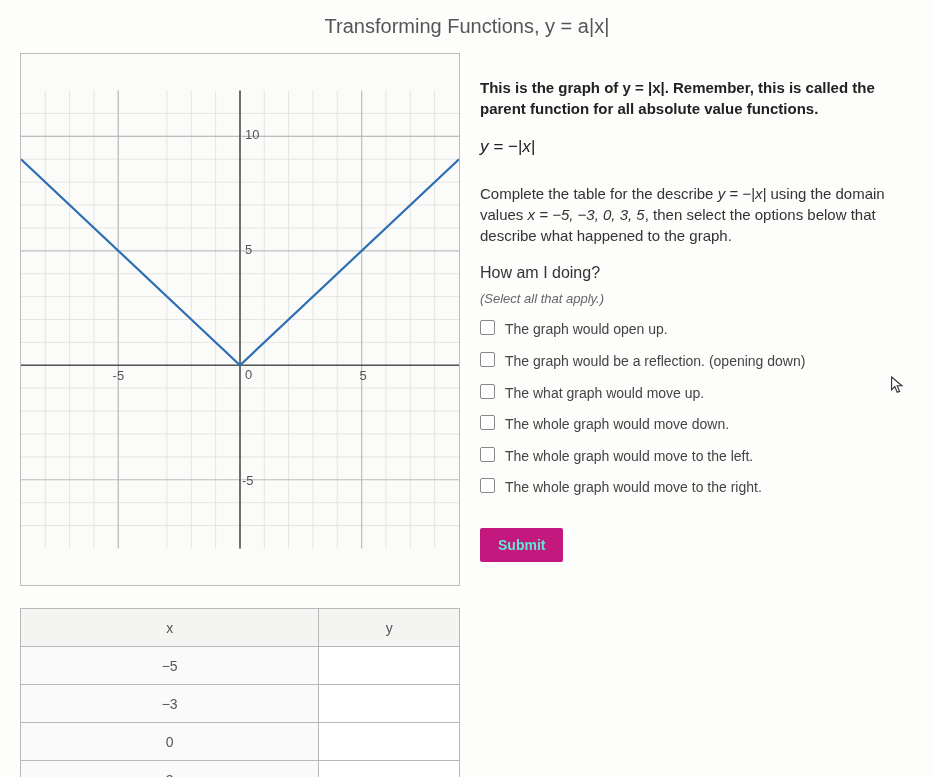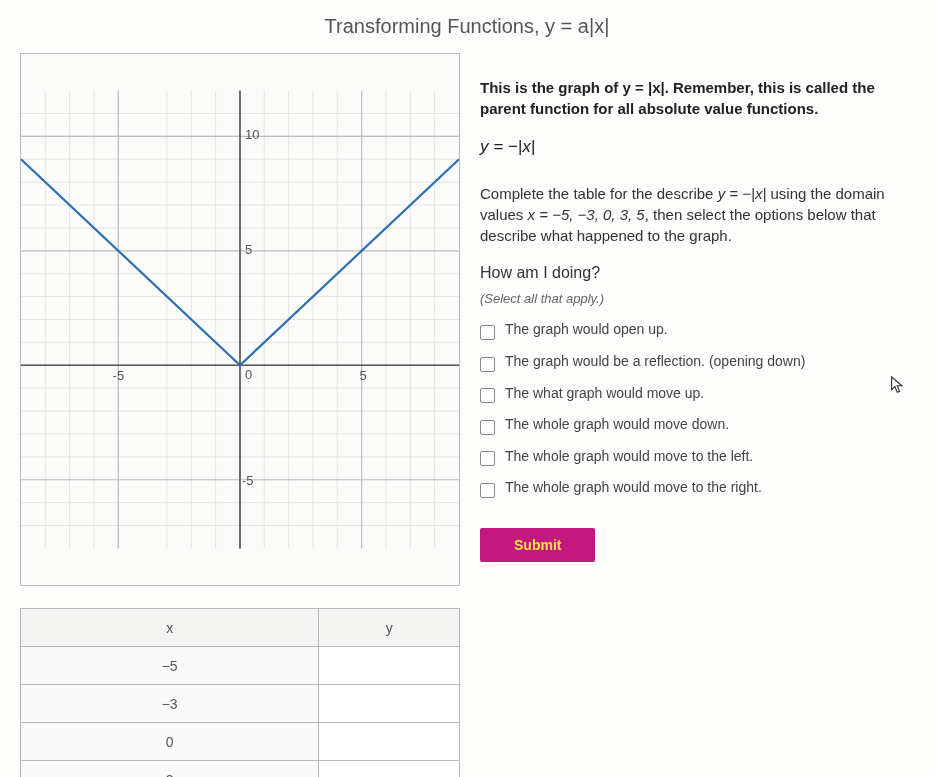--- a/index.html
+++ b/index.html
@@ -21,35 +21,35 @@
     display: flex;
     gap: 20px;
   }
   .left { width: 440px; flex-shrink: 0; }
   .right { flex: 1; font-size: 15px; line-height: 1.4; color: #333; }
   .right p { margin-bottom: 16px; margin-top: 24px; }
   .right .bold { font-weight: 700; color: #222; }
   .right .equation { font-style: italic; font-size: 17px; margin: 12px 0 18px 0; color:#222; }
   .right .how { font-weight: 400; font-size: 16px; margin-top: 8px; margin-bottom: 6px; }
   .right .apply { font-style: italic; color: #666; font-size: 13px; margin-bottom: 10px; }
-  .option { display: flex; align-items: flex-end; gap: 10px; margin: 12px 0; font-size: 14px; color:#444; }
+  .option { display: flex; align-items: flex-start; gap: 10px; margin: 12px 0; font-size: 14px; color:#444; }
   .option input[type="checkbox"] {
     width: 15px; height: 15px;
     appearance: none;
     border: 1.5px solid #888;
     border-radius: 2px;
     background: #fff;
     cursor: pointer;
   }
   .submit {
     margin-top: 18px;
     background: #c3197e;
-    color: #fde047;
+    color: #5eead4;
     border: none;
-    padding: 9px 34px;
+    padding: 9px 18px;
     font-size: 14px;
     font-weight: 600;
     border-radius: 2px;
     cursor: pointer;
   }
   
   .chart {
     width: 440px; height: 533px;
     position: relative;
     background: #fbfbfa;

